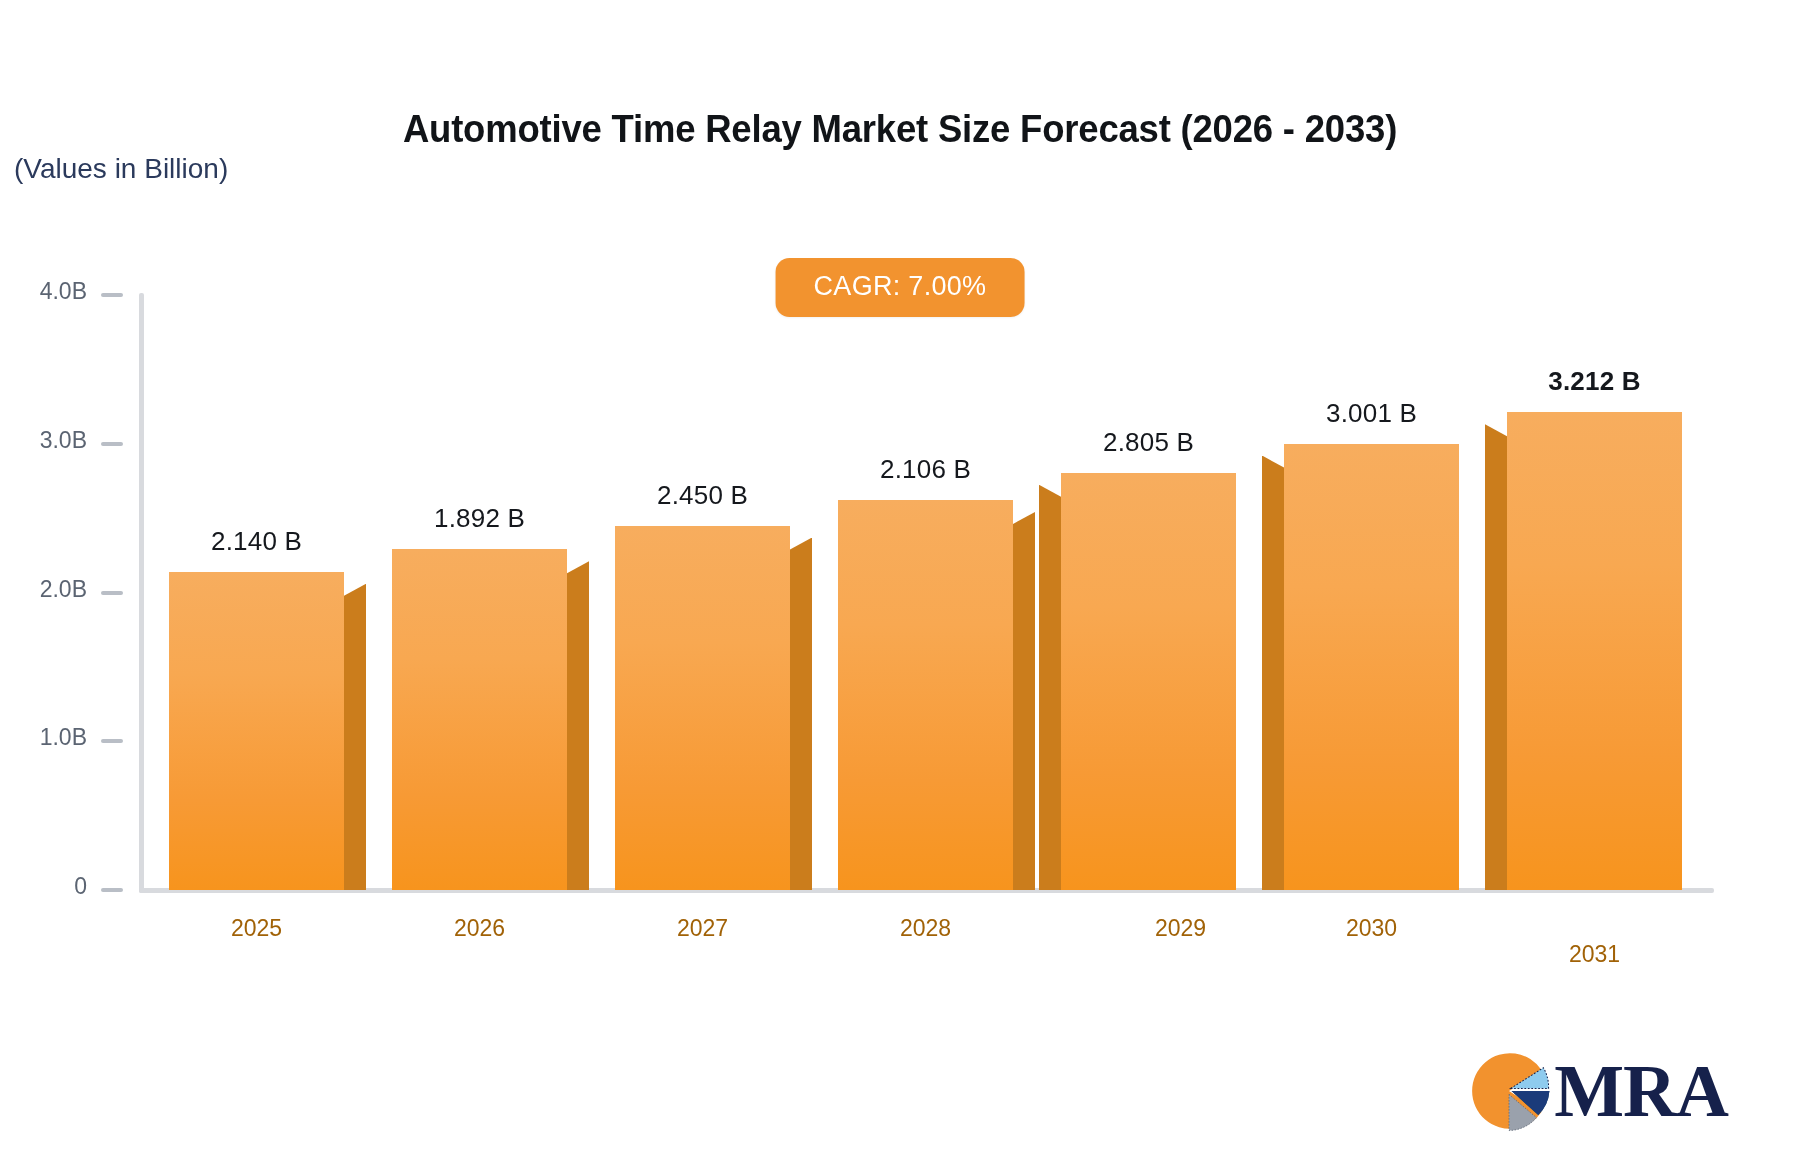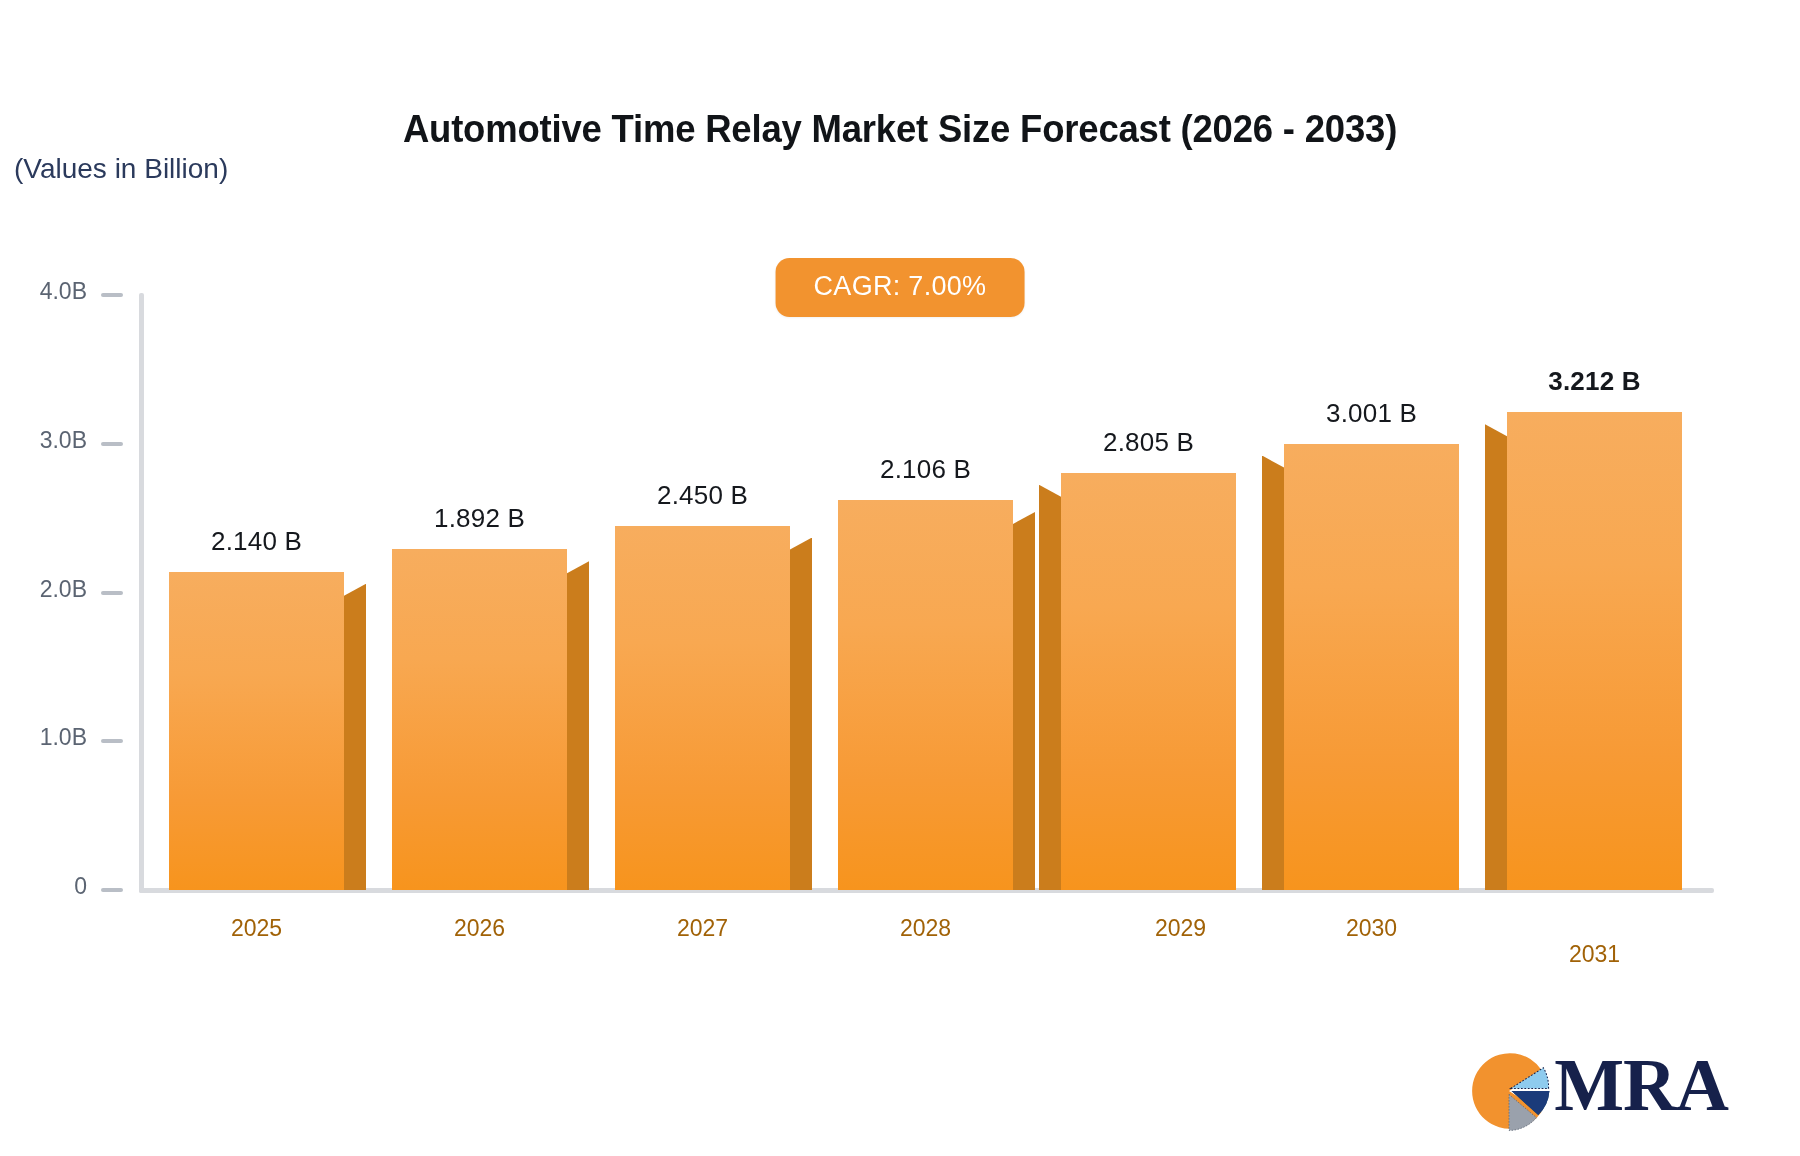--- a/index.html
+++ b/index.html
@@ -169,20 +169,21 @@
     color: #a16207;
     white-space: nowrap;
   }
 
   
   .logo {
     position: absolute;
     right: 72px;
     bottom: 22px;
     display: flex;
+    align-items: center;
     gap: 2px;
   }
   .logo-mark { display: block; }
   .logo-text {
     font-family: "Liberation Serif", "DejaVu Serif", serif;
     font-size: 74px;
     font-weight: 700;
     color: #16214b;
     line-height: 1;
     letter-spacing: -1px;

